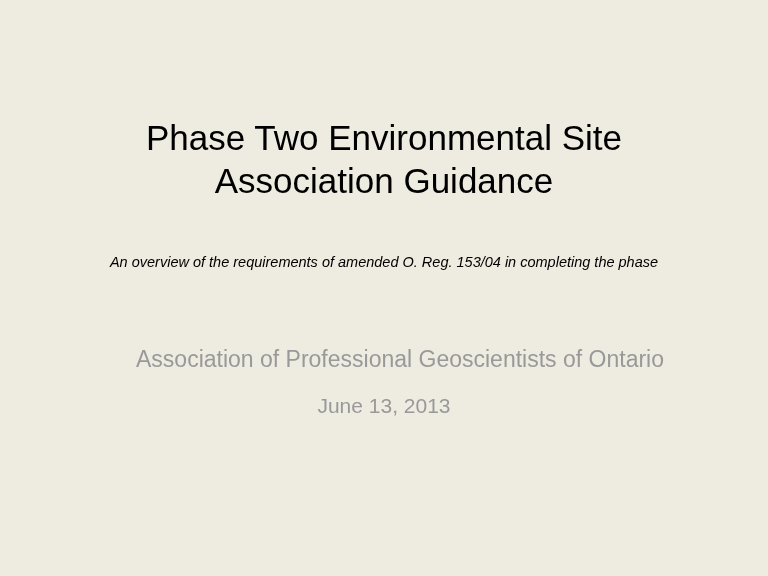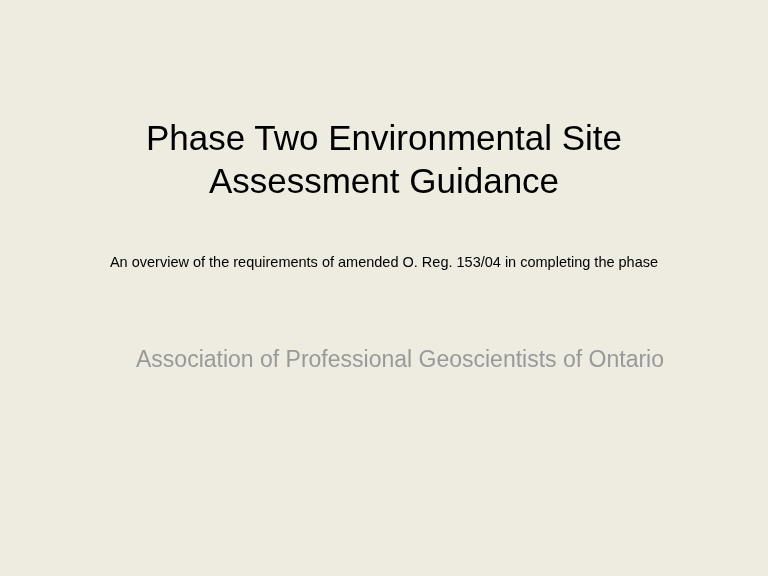--- a/index.html
+++ b/index.html
@@ -34,20 +34,21 @@
     }
     .subtitle {
       position: absolute;
       left: 40px; width: 688px;
       top: 253px;
       text-align: center;
       color: #000000;
       font-size: 14.5px;
       line-height: 19px;
       margin: 0;
+      font-style: italic;
     }
     .org {
       position: absolute;
       left: 40px; width: 688px;
       top: 329px;
       text-align: center;
       color: #999999;
       font-size: 23px;
       line-height: 28px;
       margin: 16px;
@@ -62,22 +63,23 @@
       line-height: 26px;
       margin: 0;
     }
   </style>
 </head>
 <body>
 
 <div class="slide">
   <h1 class="title">
     <span>Phase Two Environmental Site</span><br>
-    <span>Assessment Guidance</span>
+    <span>Association Guidance</span>
   </h1>
 
   <p class="subtitle">
     <span>An overview of the requirements of amended O. Reg. 153/04 in completing the phase</span><br>
   </p>
 
   <p class="org">Association of Professional Geoscientists of Ontario</p>
 
+  <p class="date">June 13, 2013</p>
 </div>
 
 </body></html>

